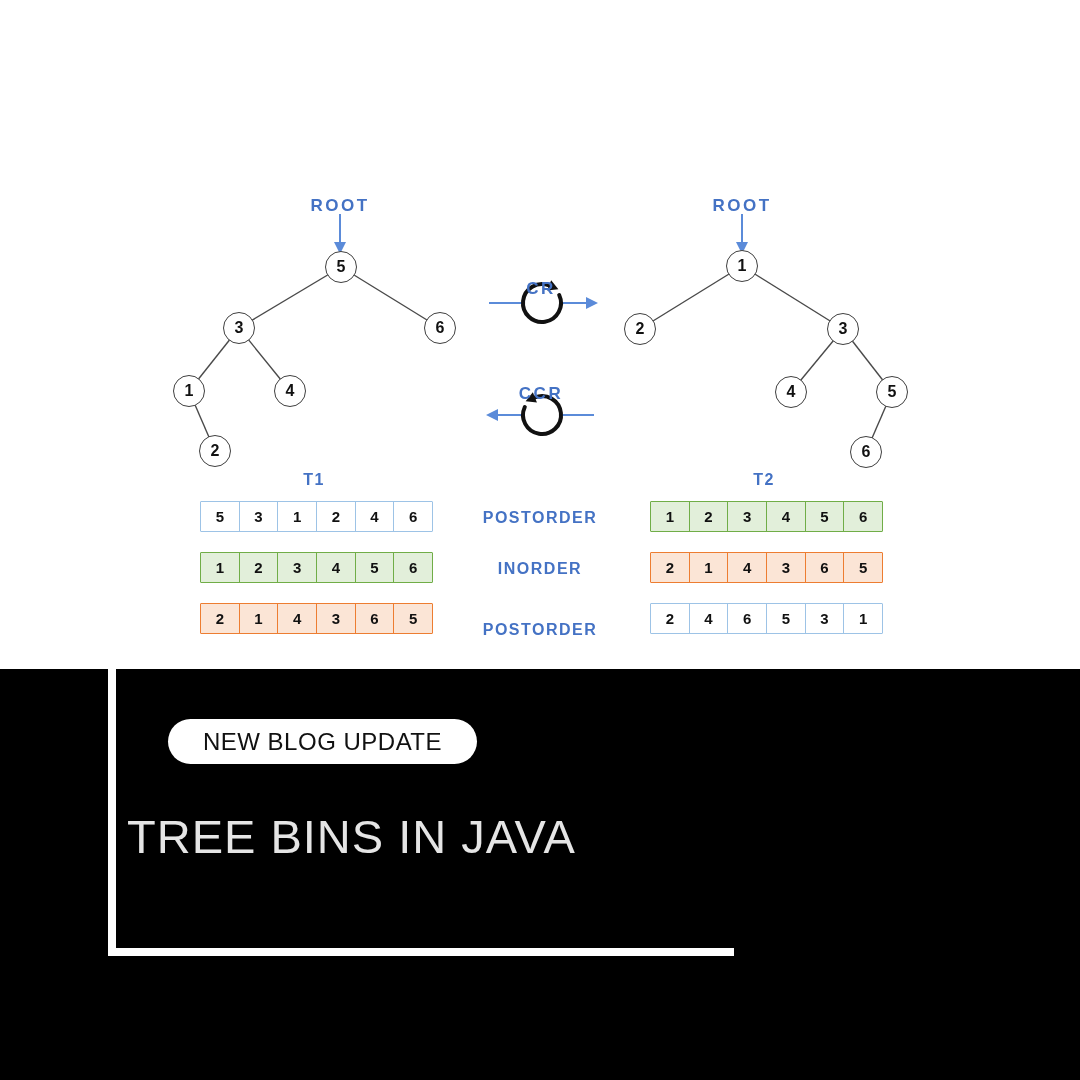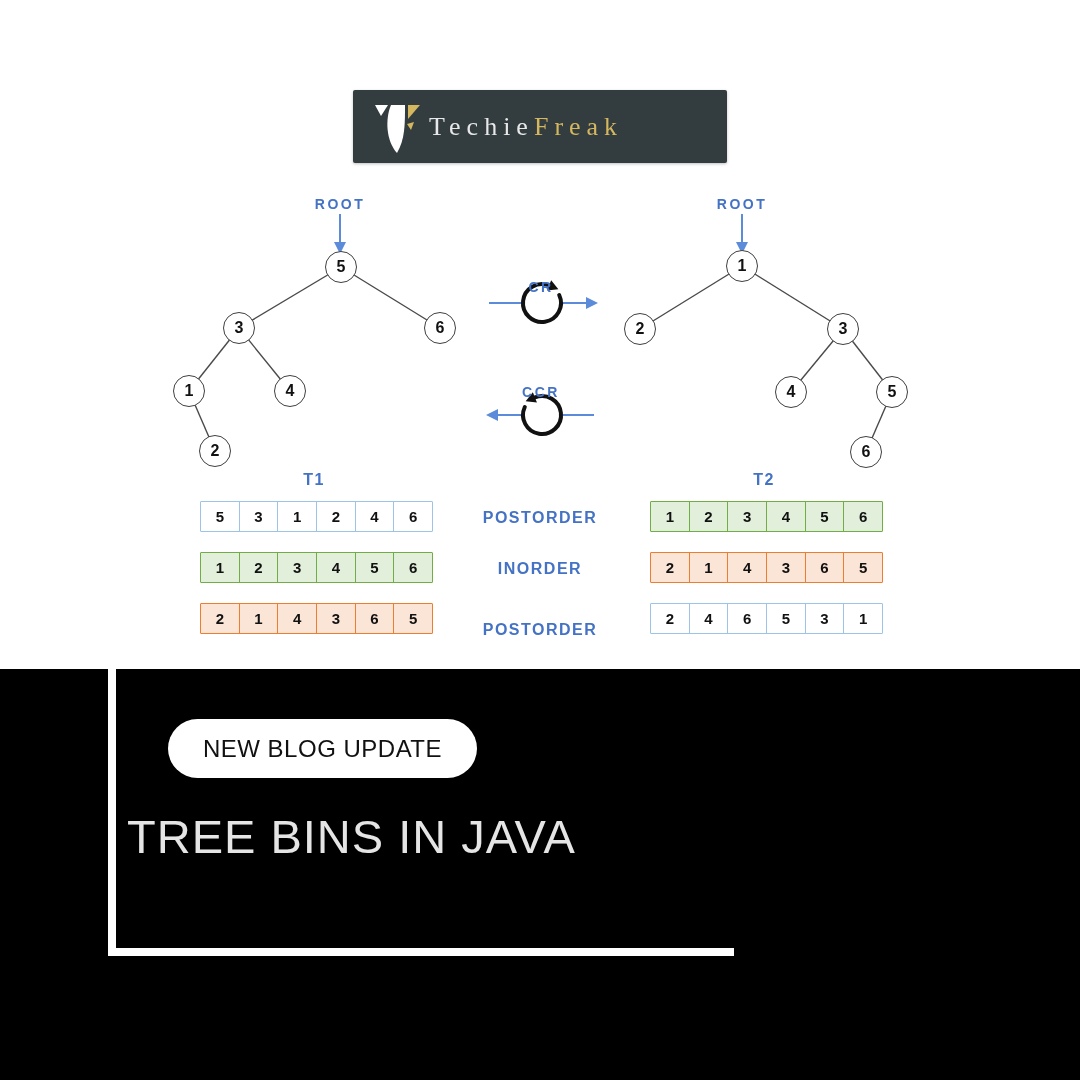--- a/index.html
+++ b/index.html
@@ -19,21 +19,21 @@
   .lt-white { color:#E8E8E8; }
   .lt-gold  { color:var(--logo-gold,#D4B75E); }
 
   
   .diagram-svg { position:absolute; left:0; top:0; pointer-events:none; }
 
   .blue-label {
     position:absolute; color:var(--accent-blue,#4472C4); font-weight:bold;
     text-align:center; white-space:nowrap;
   }
-  .lbl-sm { font-size:14px; letter-spacing:2.5px; }
+  .lbl-sm { font-size:17px; letter-spacing:2.5px; }
   .lbl-md { font-size:16px; letter-spacing:1.5px; }
 
   .tree-node {
     position:absolute; width:32px; height:32px; border-radius:50%;
     background:#ffffff; border:1.6px solid #3f3f3f; box-sizing:border-box;
     display:flex; align-items:center; justify-content:center;
     font-size:16px; font-weight:bold; color:#111111;
   }
 
   
@@ -52,47 +52,36 @@
   .row-orange { border-color:var(--table-orange-border,#ED7D31);background:var(--table-orange-fill,#FBE5D6); }
   .row-blue .seq-cell   { border-color:var(--table-blue-border,#9DC3E6); }
   .row-green .seq-cell  { border-color:var(--table-green-border,#70AD47); }
   .row-orange .seq-cell { border-color:var(--table-orange-border,#ED7D31); }
 
   
   .banner { position:absolute; left:0; top:669px; width:1080px; height:411px; background:#000000; }
   .frame-v { position:absolute; left:108px; top:0;    width:8px;   height:287px; background:#ffffff; }
   .frame-h { position:absolute; left:108px; top:279px; width:626px; height:8px;  background:#ffffff; }
   .badge {
-    position:absolute; left:168px; top:50px; width:309px; height:59px;
+    position:absolute; left:168px; top:50px; width:309px; height:45px;
     background:#ffffff; border-radius:30px;
     display:flex; align-items:center; justify-content:center;
   }
   .badge span { color:#111111; font-size:24px; letter-spacing:0.5px; }
   .banner-title {
     position:absolute; left:127px; top:144px; margin:0;
     color:#e5e5e5; font-size:47px; font-weight:400; letter-spacing:1px; line-height:1;
     white-space:nowrap;
   }
 </style>
 </head>
 <body>
 
 <div class="canvas">
 
-  <div class="logo">
-    <div class="logo-mark">
-      <svg width="64" height="64" viewBox="0 0 64 64">
-        <path d="M10 10 L23 10 L16 21 Z" fill="#ffffff"></path>
-        <path d="M26 10 L40 10 C 40 30 40 44 32 58 C 21 46 20 24 26 10 Z" fill="#ffffff"></path>
-        <path d="M43 10 L55 10 L43 24 Z" fill="#D4B75E"></path>
-        <path d="M42 29 L49 27 L46 35 Z" fill="#D4B75E"></path>
-      </svg>
-    </div>
-    <div class="logo-text"><span class="lt-white">Techie</span><span class="lt-gold">Freak</span></div>
-  </div>
 
   <svg class="diagram-svg" width="1080" height="669" viewBox="0 0 1080 669">
 
     <g stroke="#4a4a4a" stroke-width="1.4">
       <line x1="341" y1="267" x2="239" y2="328"></line>
       <line x1="341" y1="267" x2="440" y2="328"></line>
       <line x1="239" y1="328" x2="189" y2="391"></line>
       <line x1="239" y1="328" x2="290" y2="391"></line>
       <line x1="189" y1="391" x2="215" y2="451"></line>
     </g>

